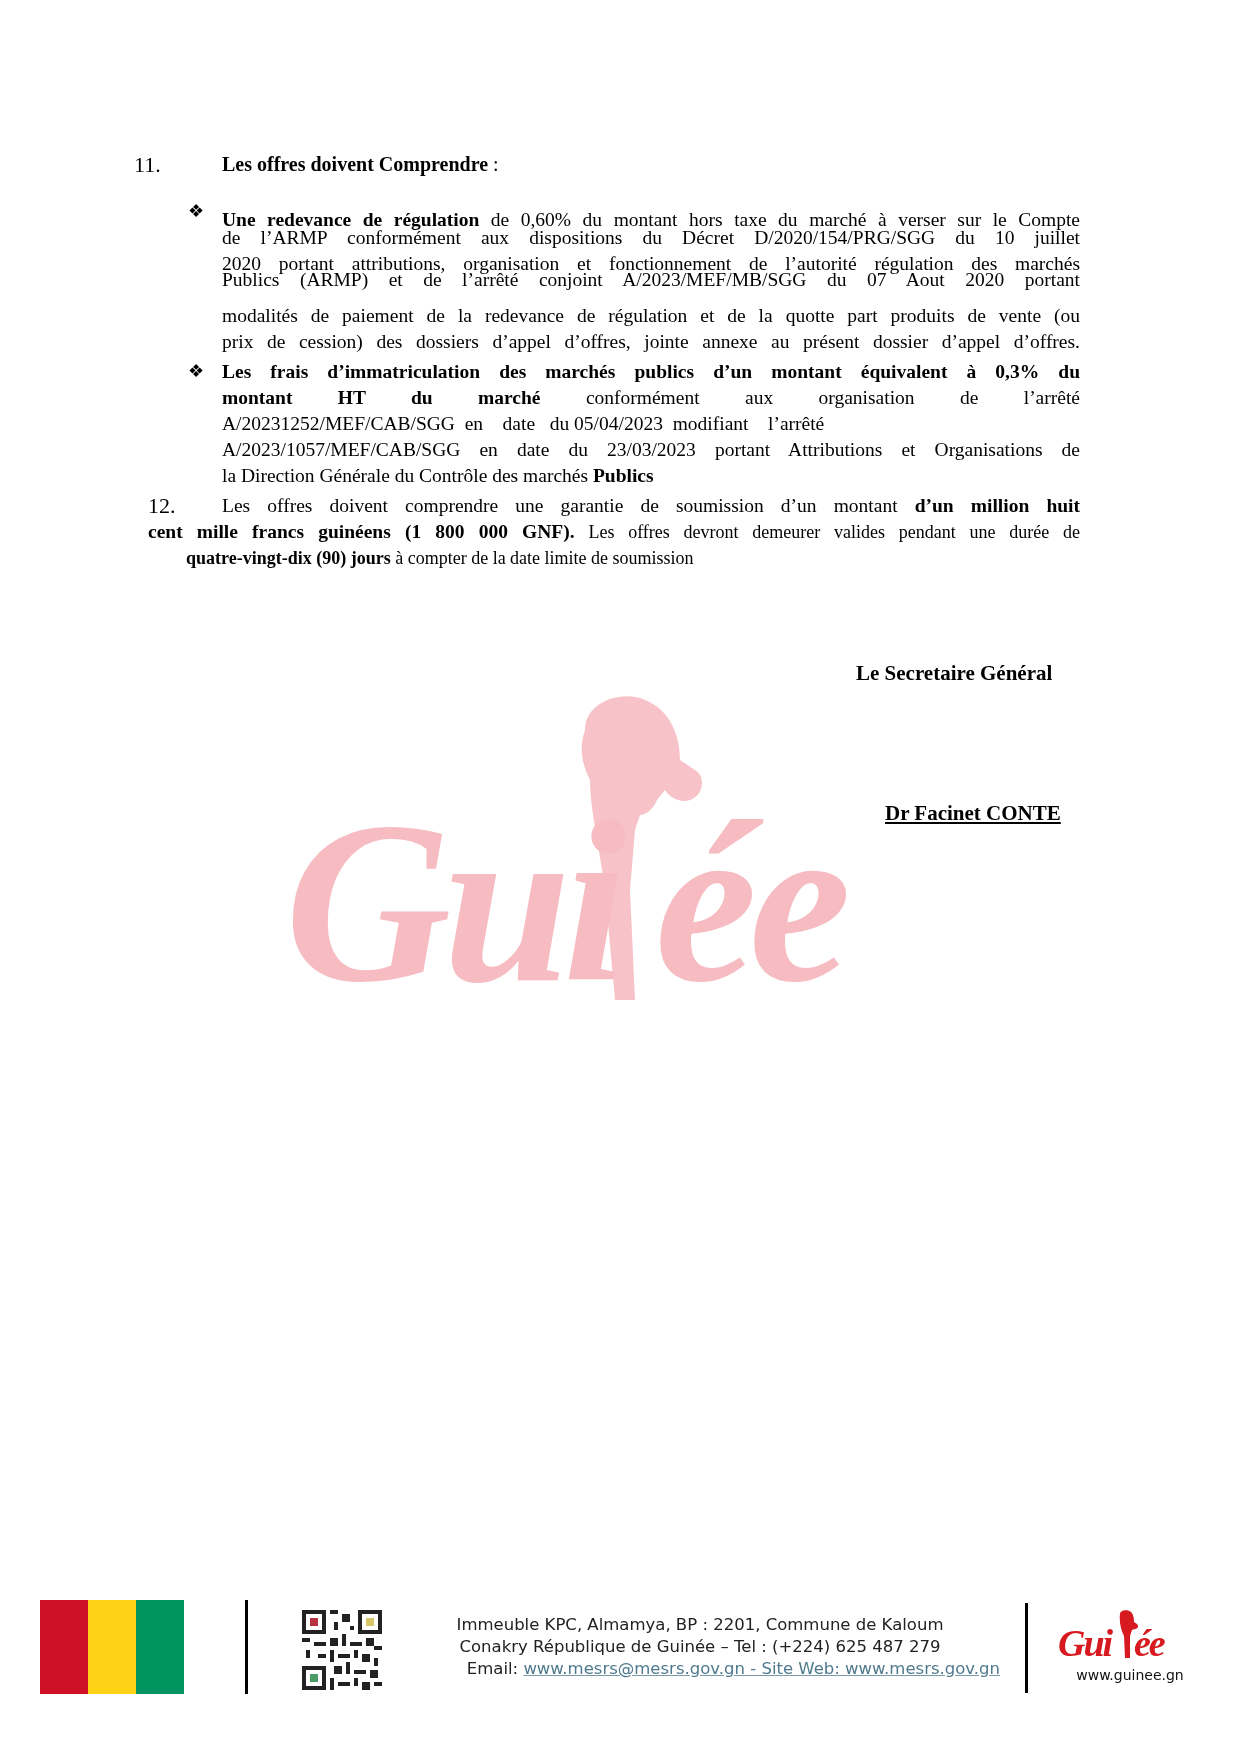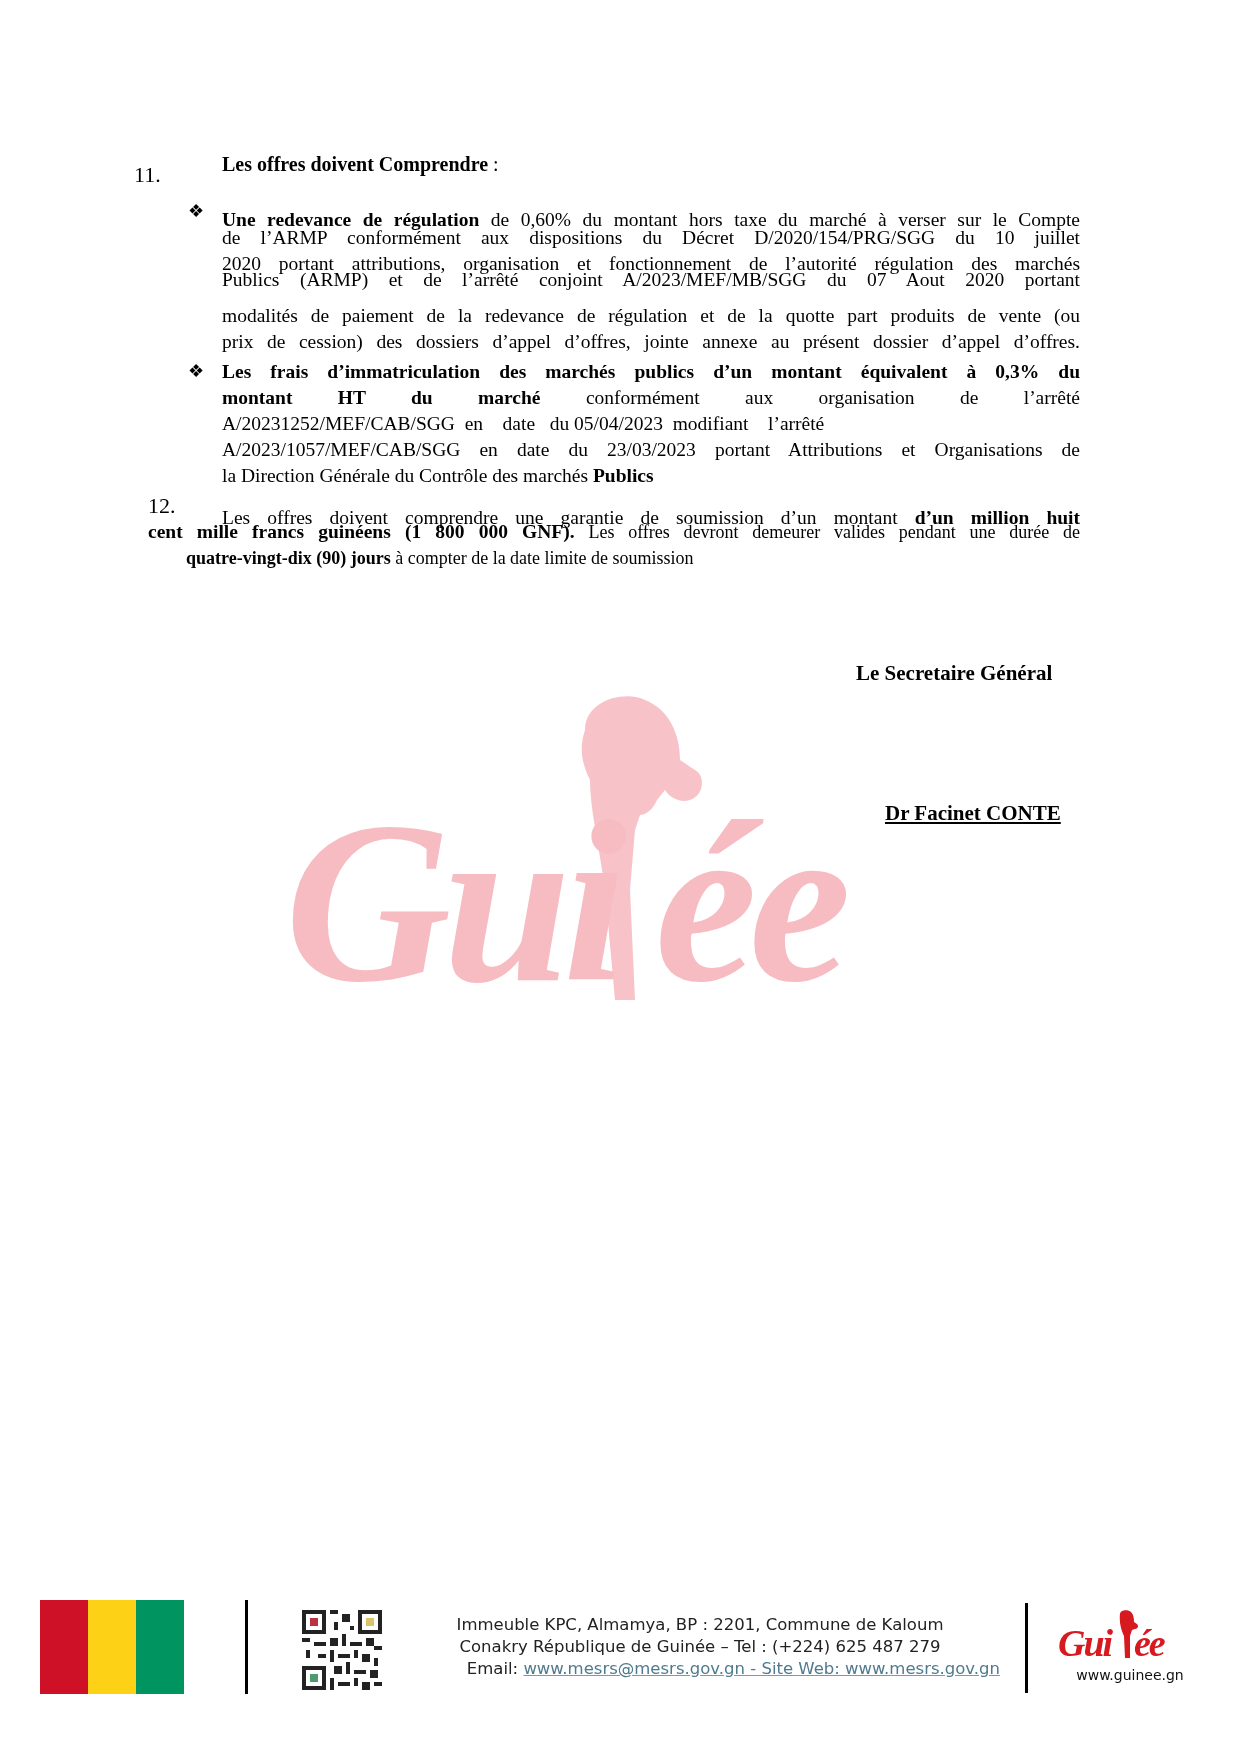--- a/index.html
+++ b/index.html
@@ -11,40 +11,40 @@
   .num { position:absolute; font-size:22px; line-height:25px; }
   .bullet { position:absolute; font-size:18px; line-height:25px; color:#000; }
   .sig { position:absolute; font-size:21px; font-weight:bold; line-height:26px; }
   .watermark { position:absolute; left:285px; top:690px; width:680px; height:310px; }
   .footer-text { font-family:"DejaVu Sans", sans-serif; font-size:16.5px; color:#222; line-height:22px; position:absolute; text-align:center; }
   .link { color:#4f7a8e; text-decoration:underline; text-decoration-color:#7a9aa8; }
 </style>
 </head>
 <body>
 
-<div class="num" style="left:134px; top:152px;margin-top:10px;">11.</div>
+<div class="num" style="left:134px; top:152px;">11.</div>
 <div class="line" style="left:222px; top:152px; font-size:20px;"><b>Les offres doivent Comprendre</b><span> :</span></div>
 
 <div class="bullet" style="left:188px; top:199px;">❖</div>
 <div class="line just" style="left:222px; top:207px; width:858px;"><b>Une redevance de régulation</b><span> de 0,60% du montant hors taxe du marché à verser sur le Compte</span></div>
 <div class="line just" style="left:222px; top:225px; width:858px;">de l’ARMP conformément aux dispositions du Décret D/2020/154/PRG/SGG du 10 juillet</div>
 <div class="line just" style="left:222px; top:251px; width:858px;">2020 portant attributions, organisation et fonctionnement de l’autorité régulation des marchés</div>
 <div class="line just" style="left:222px; top:267px; width:858px;">Publics (ARMP) et de l’arrêté conjoint A/2023/MEF/MB/SGG du 07 Aout 2020 portant</div>
 <div class="line just" style="left:222px; top:303px; width:858px;">modalités de paiement de la redevance de régulation et de la quotte part produits de vente (ou</div>
 <div class="line just" style="left:222px; top:329px; width:858px;">prix de cession) des dossiers d’appel d’offres, jointe annexe au présent dossier d’appel d’offres.</div>
 
 <div class="bullet" style="left:188px; top:359px;">❖</div>
 <div class="line just" style="left:222px; top:359px; width:858px;"><b>Les frais d’immatriculation des marchés publics d’un montant équivalent à 0,3% du</b></div>
 <div class="line just" style="left:222px; top:385px; width:858px; word-spacing:30px;"><b>montant HT du marché</b><span> conformément aux organisation de l’arrêté</span></div>
 <div class="line" style="left:222px; top:411px; white-space:pre;">A/20231252/MEF/CAB/SGG  en    date   du 05/04/2023  modifiant    l’arrêté</div>
 <div class="line just" style="left:222px; top:437px; width:858px;">A/2023/1057/MEF/CAB/SGG en date du 23/03/2023 portant Attributions et Organisations de</div>
 <div class="line" style="left:222px; top:463px;"><span>la Direction Générale du Contrôle des marchés </span><b>Publics</b></div>
 
 <div class="num" style="left:148px; top:493px;">12.</div>
-<div class="line just" style="left:222px; top:493px; width:858px;margin-top:12px;"><span>Les offres doivent comprendre une garantie de soumission d’un montant </span><b>d’un million huit</b></div>
+<div class="line just" style="left:222px; top:493px; width:858px;"><span>Les offres doivent comprendre une garantie de soumission d’un montant </span><b>d’un million huit</b></div>
 <div class="line just" style="left:148px; top:519px; width:932px;"><b>cent mille francs guinéens (1 800 000 GNF).</b><span style="font-size:18px;"> Les offres devront demeurer valides pendant une durée de</span></div>
 <div class="line" style="left:140px; top:545px;margin-left:46px;"><b style="font-size:18px;">quatre-vingt-dix (90) jours</b><span style="font-size:18px;"> à compter de la date limite de soumission</span></div>
 
 <div class="watermark">
   <svg width="680" height="310" viewBox="0 0 680 310">
     <g fill="#f6bcc2" opacity="0.9">
 
       <path d="M300 40 C300 10, 340 0, 360 10 C385 20, 395 45, 395 70 L410 80 C420 85, 420 105, 405 110 C395 113, 385 108, 380 100 L372 110 C368 120, 360 125, 355 125 L350 140 L345 200 L350 310 L330 310 L320 200 C315 160, 305 120, 305 90 C295 70, 295 55, 300 40 Z"></path>
     </g>
     <text x="0" y="290" font-family="Liberation Serif, serif" font-style="italic" font-weight="bold" font-size="230" fill="#f6bcc2" letter-spacing="-8">Gui</text>

